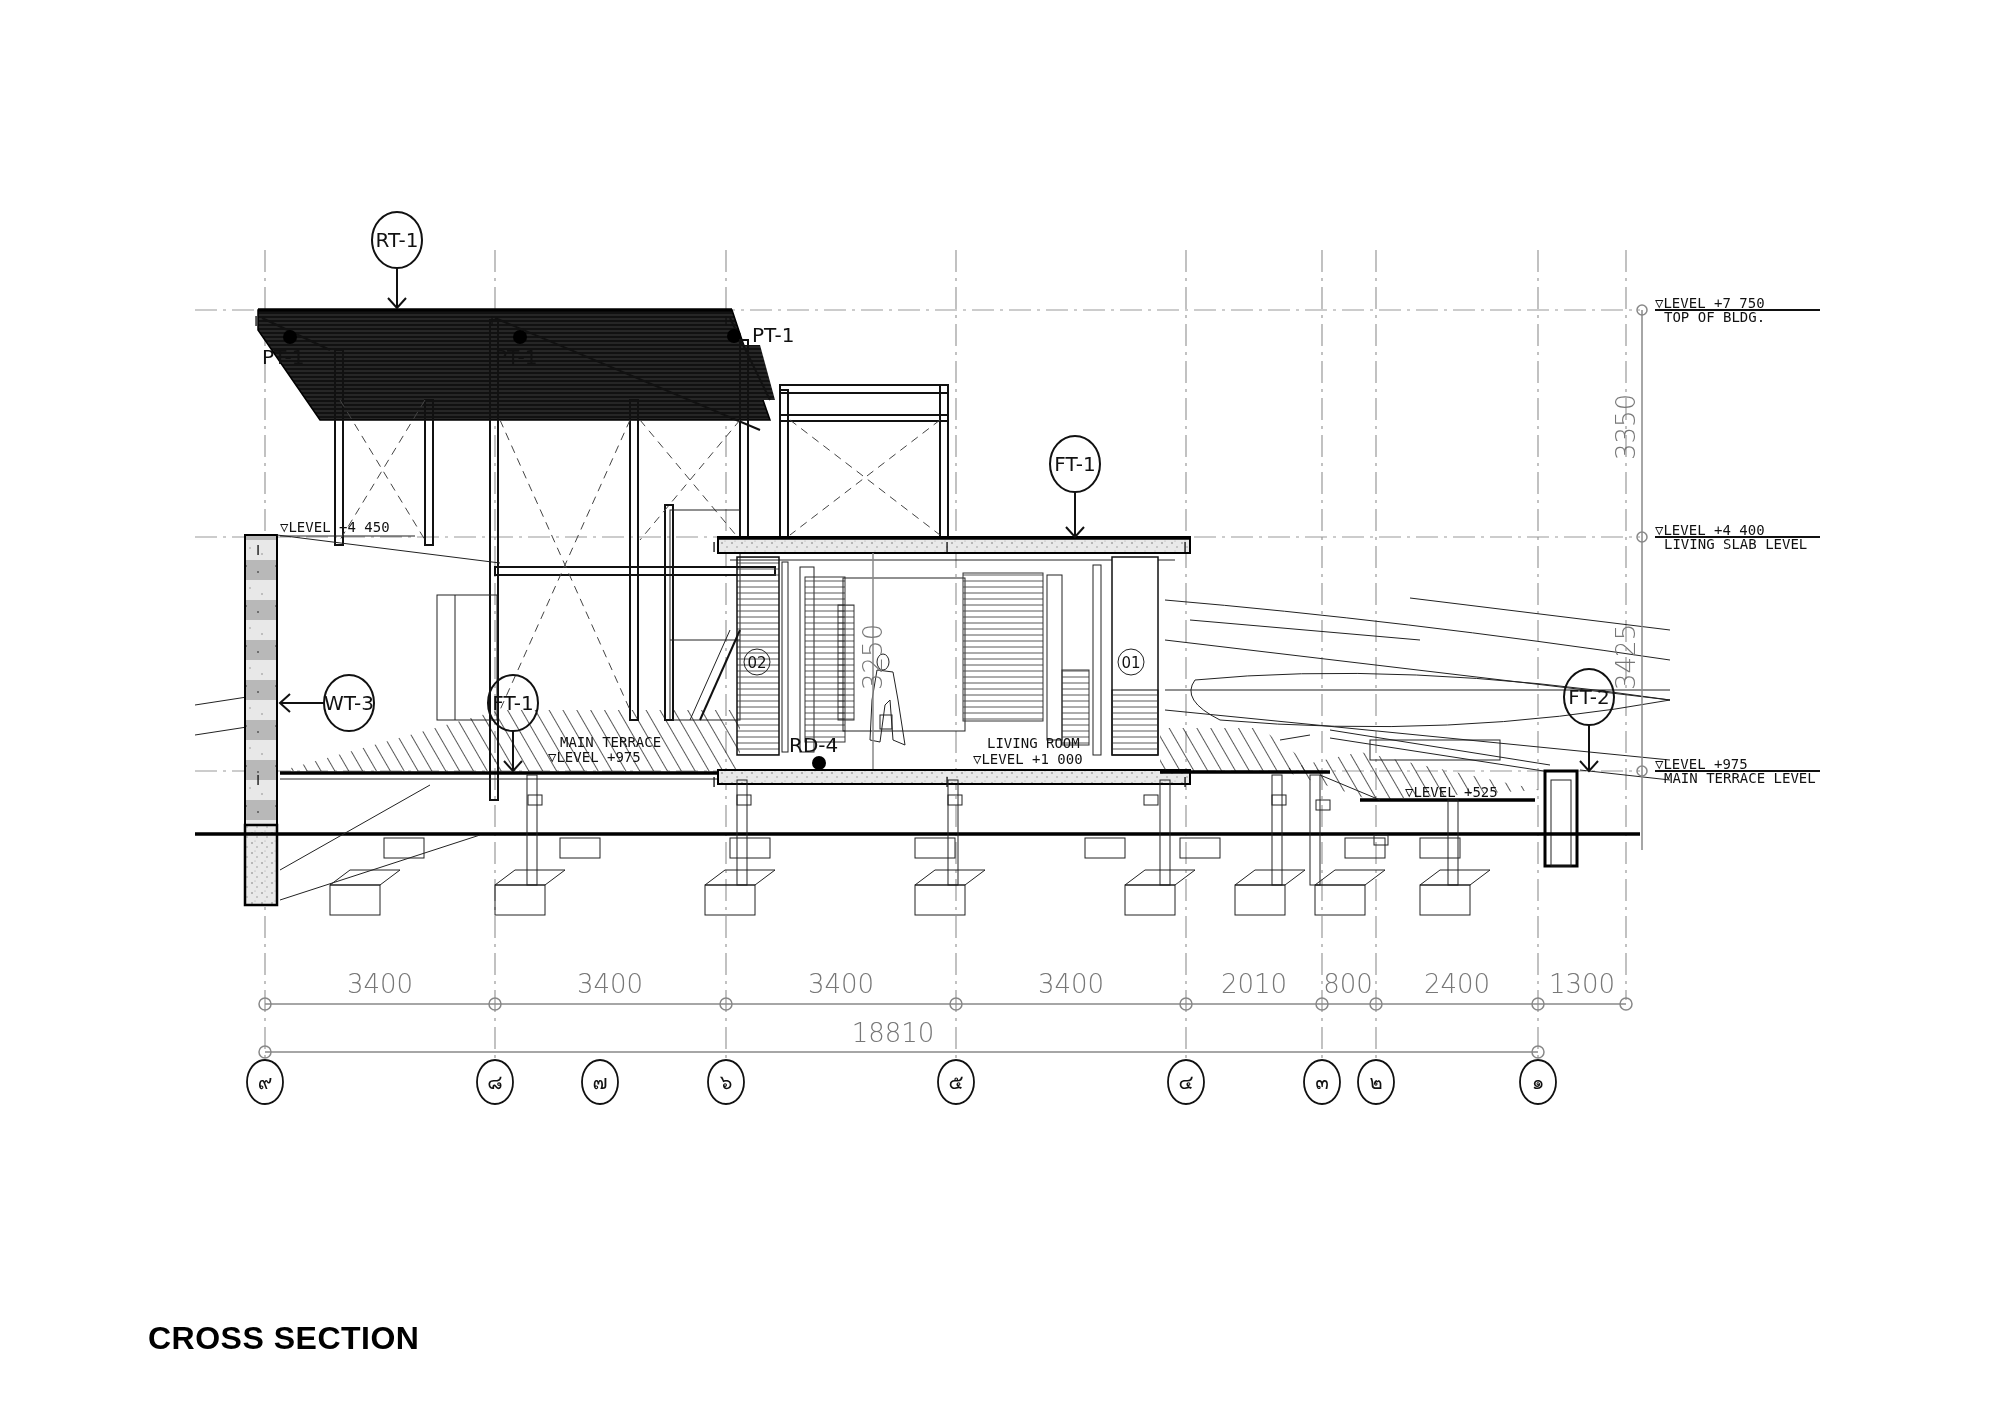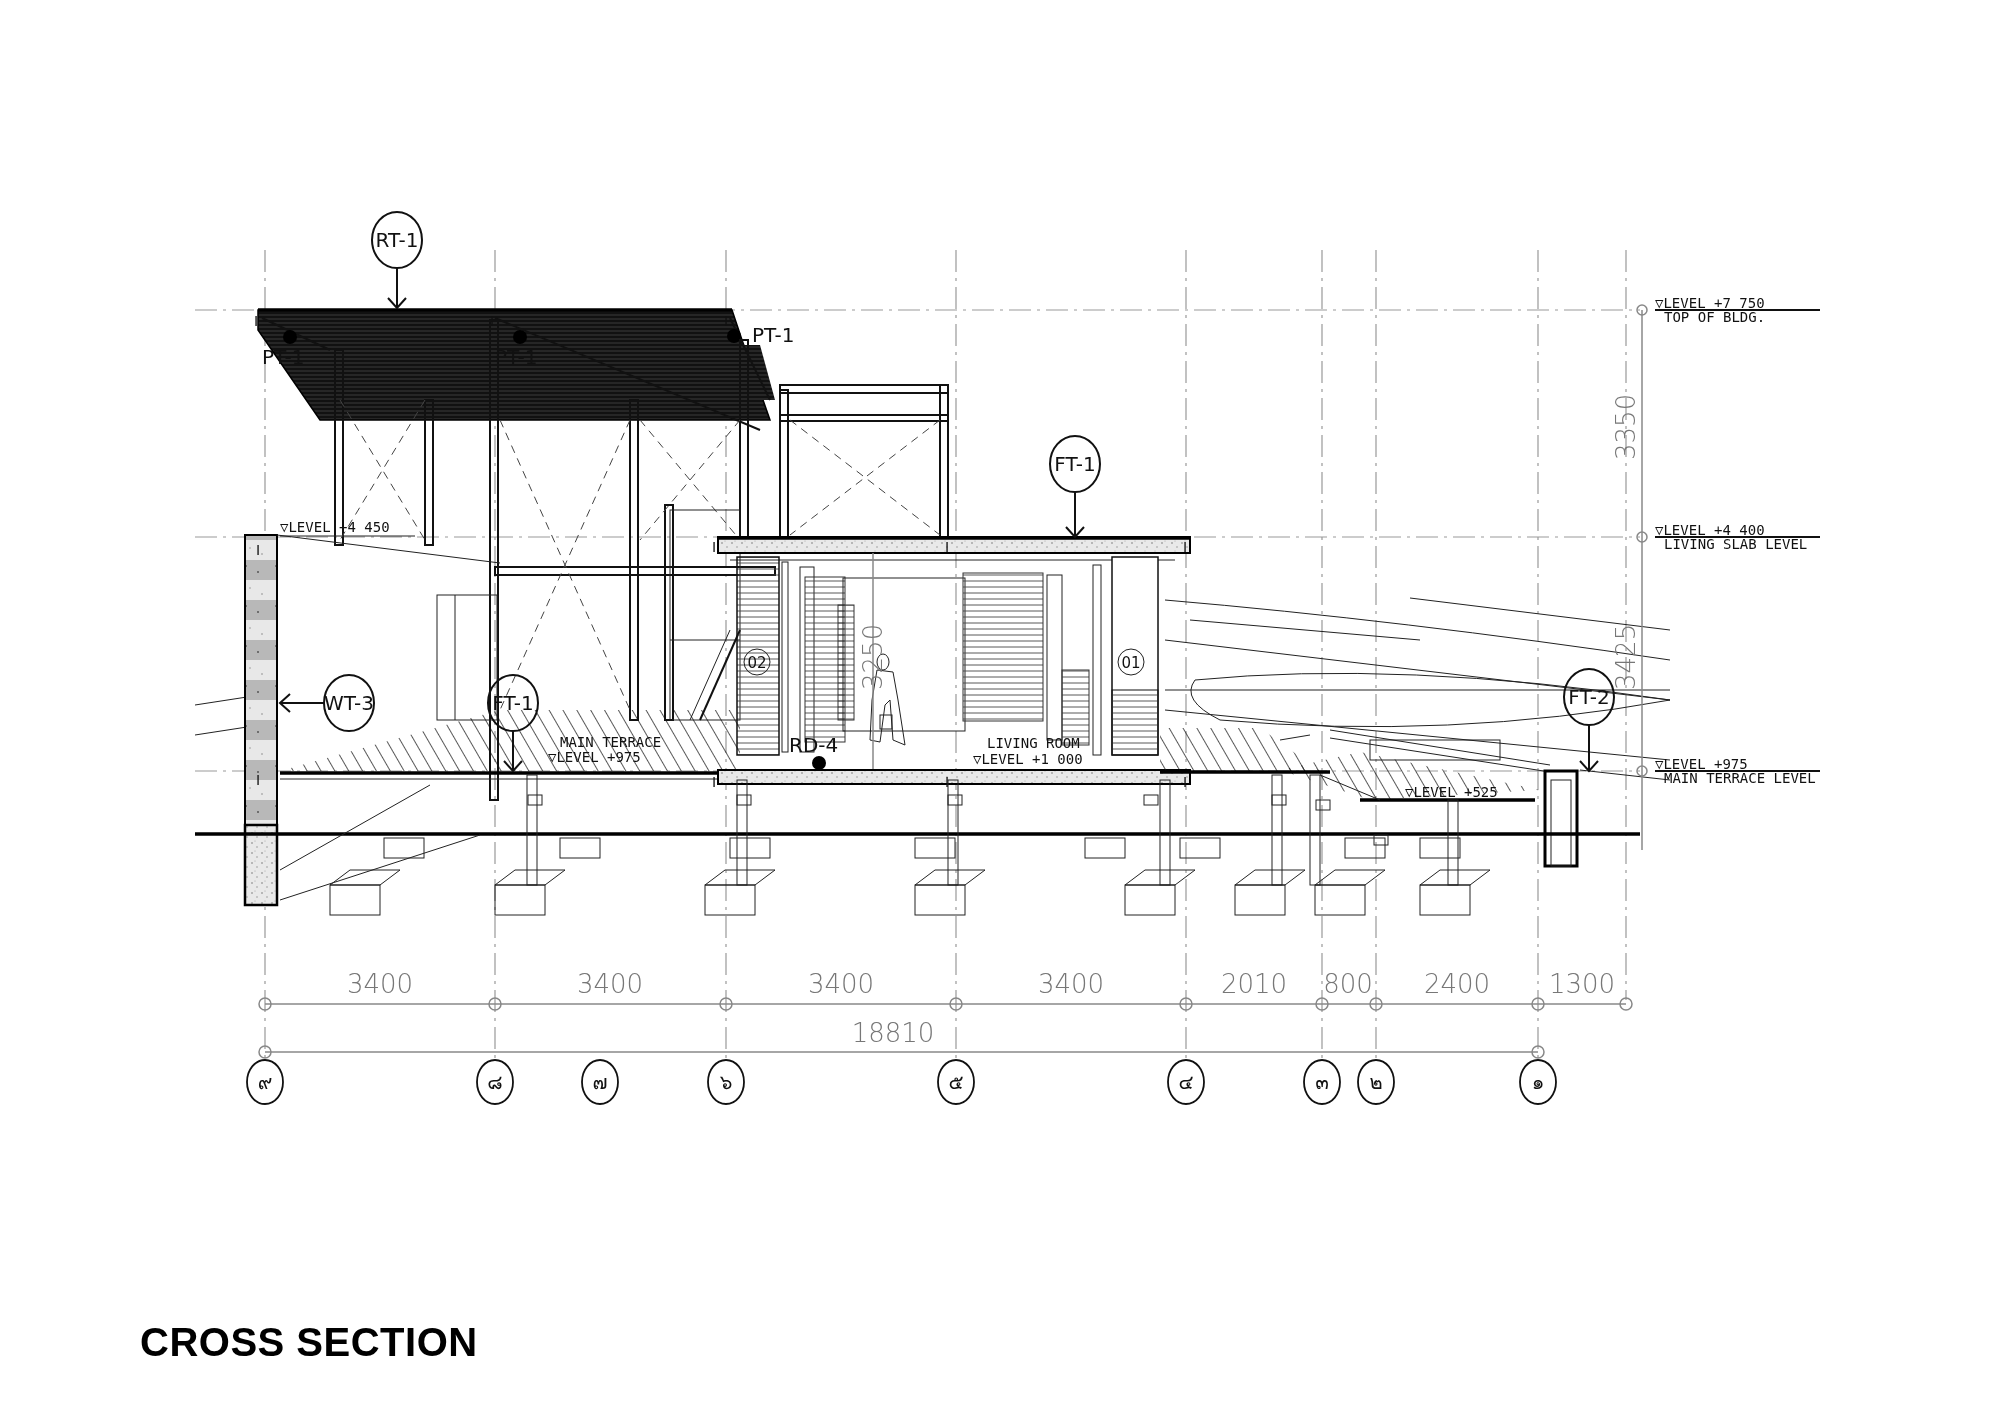--- a/index.html
+++ b/index.html
@@ -8,21 +8,21 @@
   .cad { font-family: "DejaVu Sans", sans-serif; fill: #111; }
   .dim { font-family: "DejaVu Sans", sans-serif; fill: #777; font-size: 26px; font-weight: 300; }
   .lvl { font-family: "DejaVu Sans Mono", monospace; fill: #111; font-size: 14px; }
   .tag { font-family: "DejaVu Sans", sans-serif; fill: #111; font-size: 20px; }
   .grid { stroke: #999; stroke-width: 1.2; stroke-dasharray: 22 6 3 6; fill: none; }
   .thin { stroke: #222; stroke-width: 1; fill: none; }
   .med { stroke: #111; stroke-width: 2; fill: none; }
   .thick { stroke: #000; stroke-width: 3.5; fill: none; }
   .dash { stroke: #444; stroke-width: 1; stroke-dasharray: 8 6; fill: none; }
   .dimline { stroke: #888; stroke-width: 1.5; fill: none; }
-  .title { position: absolute; left: 140px; top: 1320px; font-family: "Liberation Sans", sans-serif; font-weight: 700; font-size: 40px; color: #000; letter-spacing: 0.5px; }
+  .title { position: absolute; left: 148px; top: 1320px; font-family: "Liberation Sans", sans-serif; font-weight: 700; font-size: 32px; color: #000; letter-spacing: 0.5px; }
 </style>
 </head>
 <body>
 
 <svg id="drawing" viewBox="0 0 2000 1414" xmlns="http://www.w3.org/2000/svg">
   <defs>
     <pattern id="roofFill" width="6" height="4" patternUnits="userSpaceOnUse">
       <rect width="6" height="4" fill="#111"></rect>
       <line x1="0" y1="3" x2="6" y2="3" stroke="#555" stroke-width="0.6"></line>
     </pattern>

